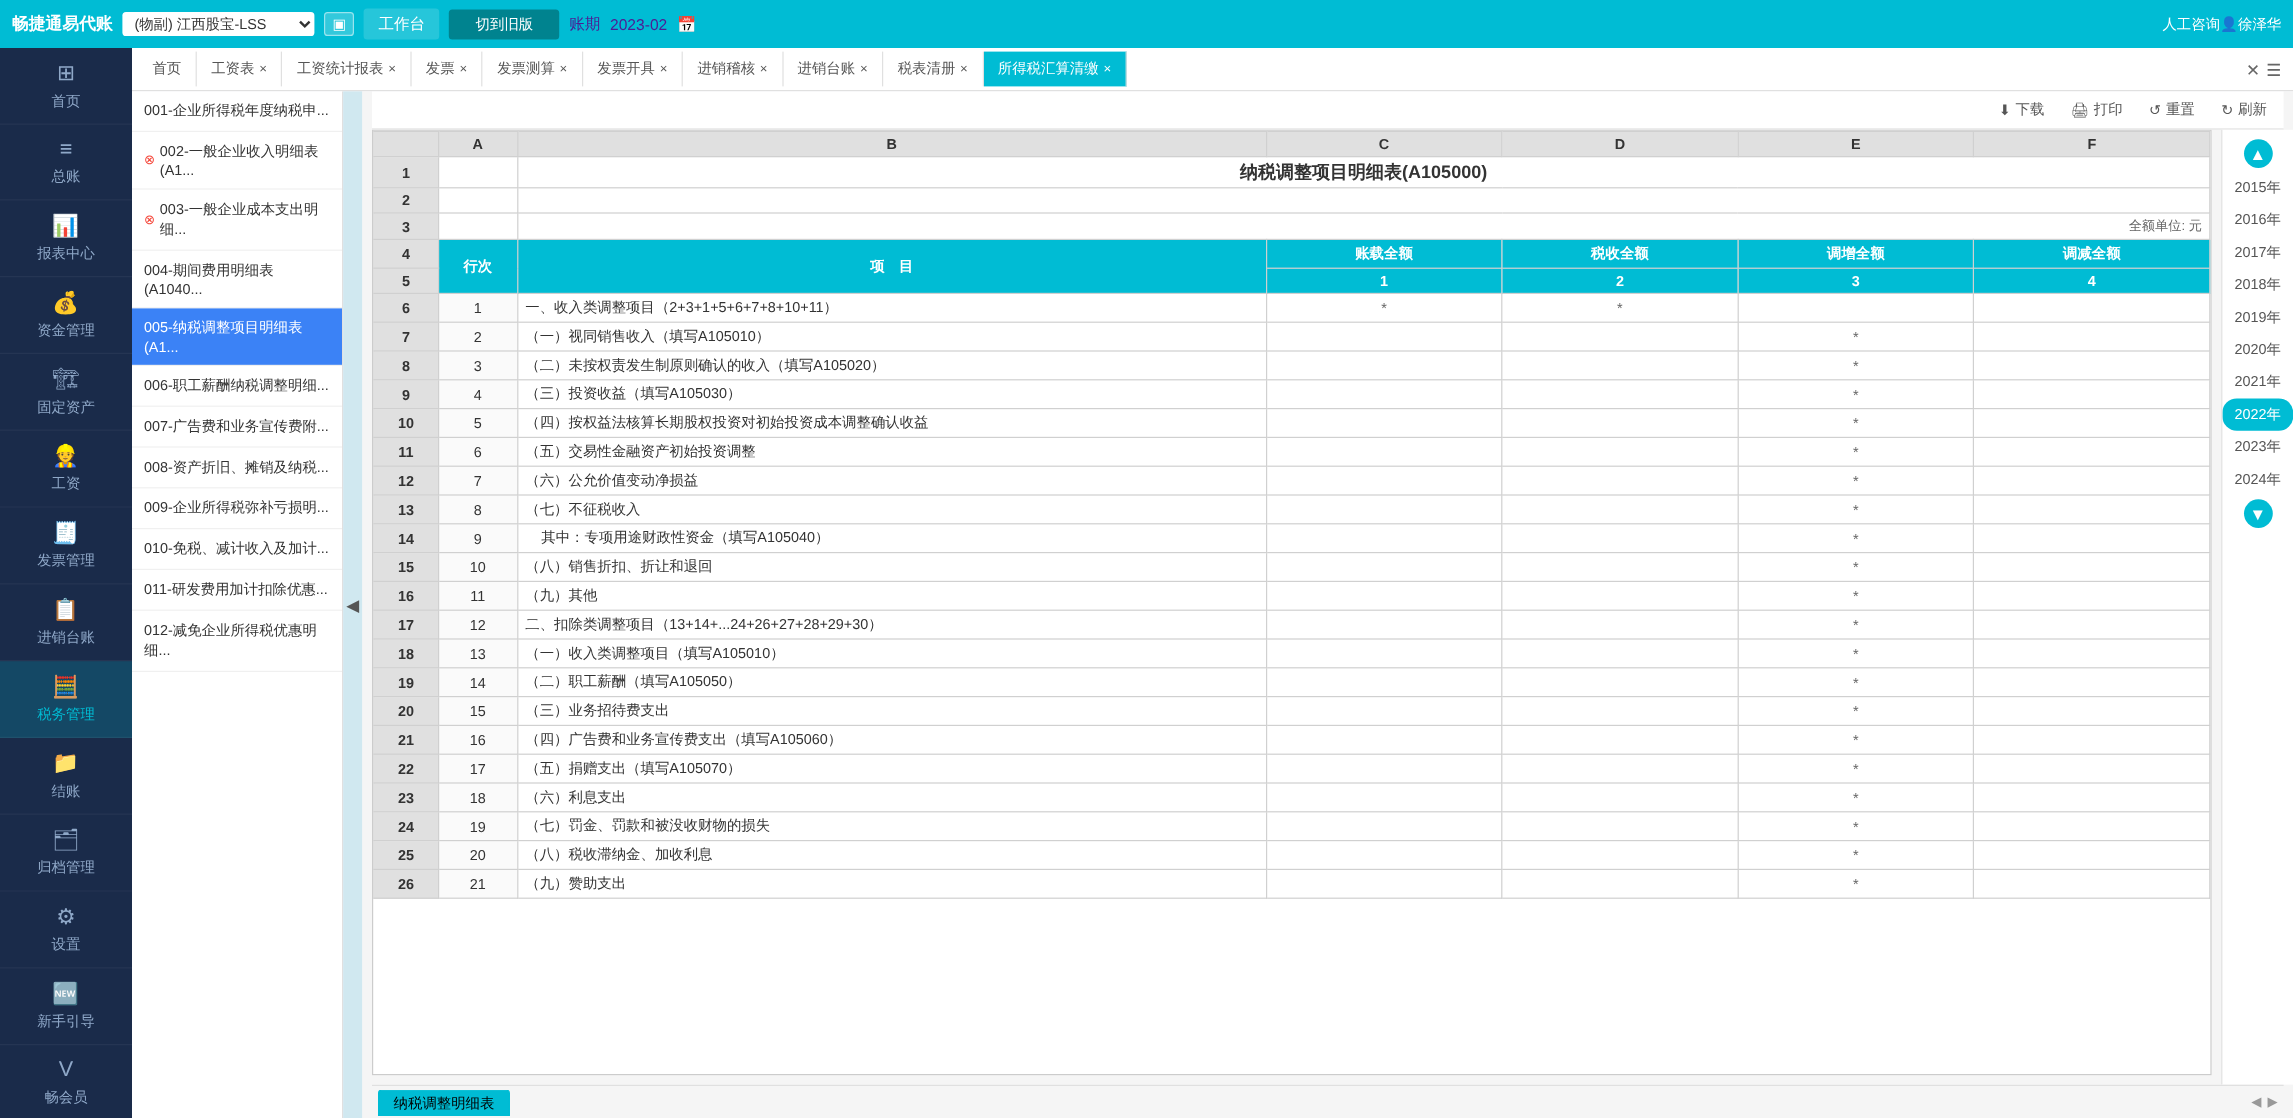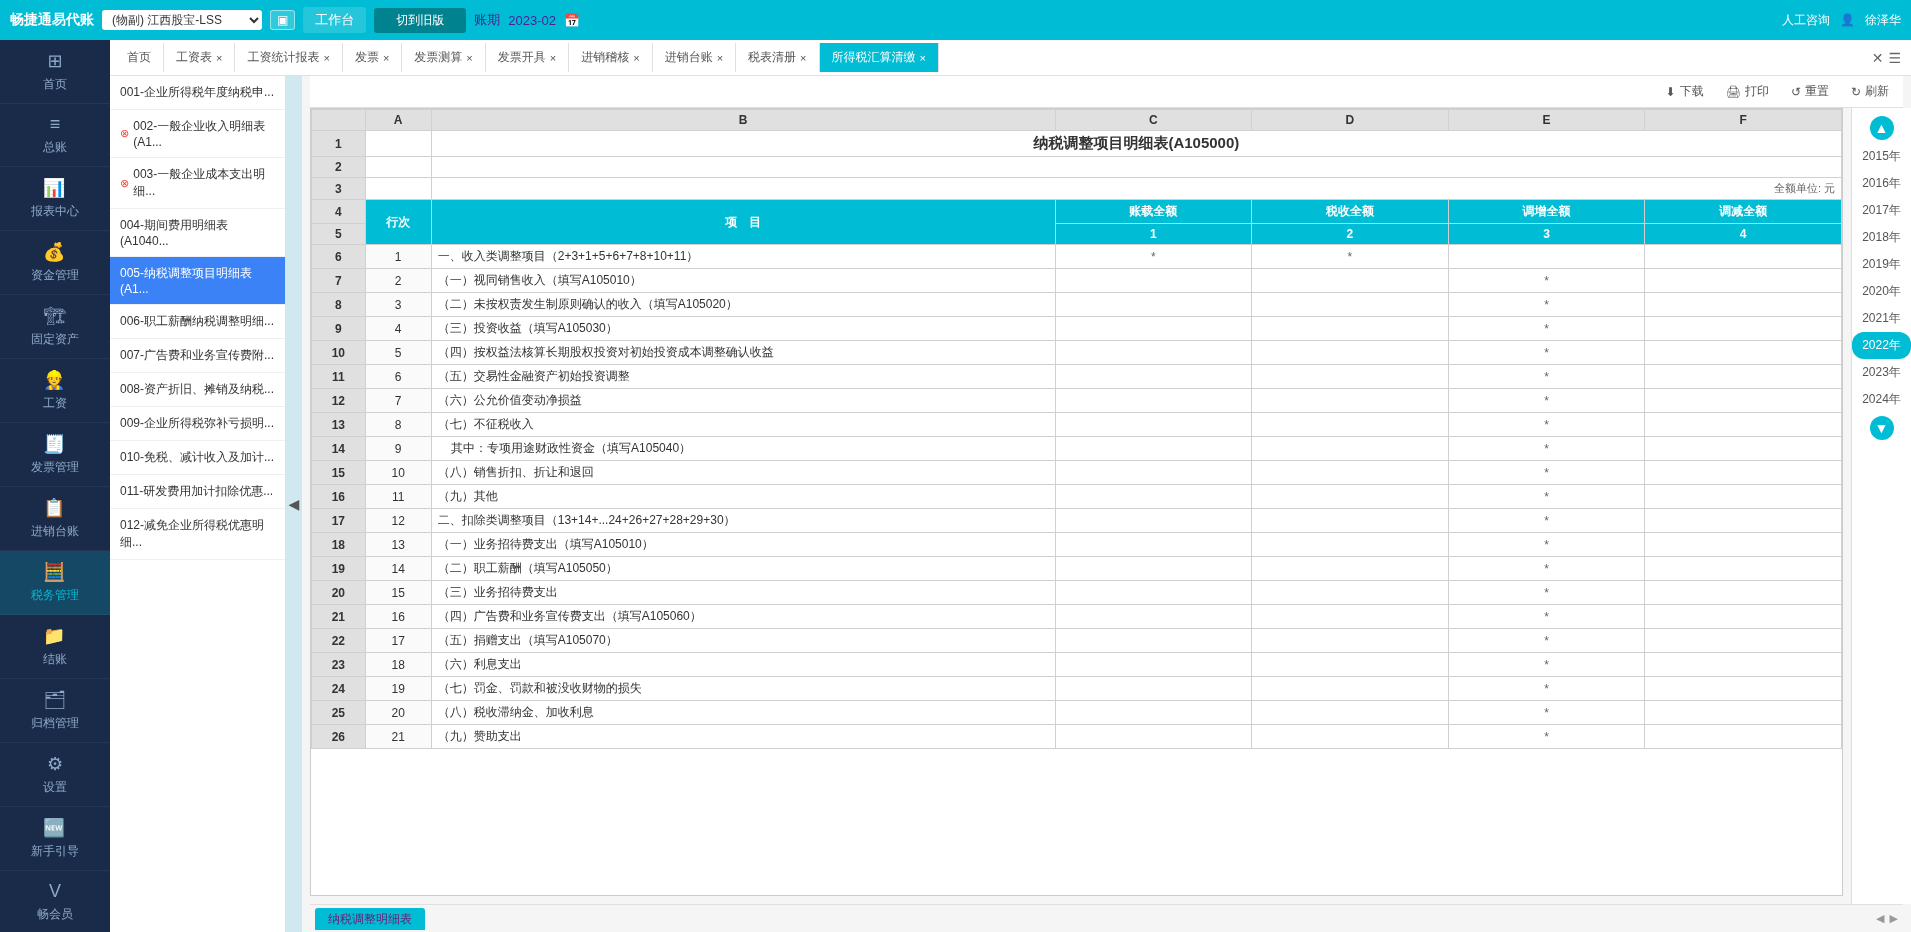--- a/index.html
+++ b/index.html
@@ -6,21 +6,21 @@
     body { font-family: 'Microsoft YaHei', Arial, sans-serif; font-size: 12px; background: #f0f2f5; display: flex; flex-direction: column; height: 932px; overflow: hidden; }
 
     
     .top-bar { height: 40px; background: #00bcd4; display: flex; align-items: center; padding: 0 10px; gap: 8px; flex-shrink: 0; }
     .top-bar-logo { color: white; font-size: 14px; font-weight: bold; white-space: nowrap; }
     .company-select { background: white; border: none; border-radius: 3px; padding: 2px 6px; font-size: 12px; color: #333; min-width: 160px; }
     .top-bar-icon-btn { background: rgba(255,255,255,0.2); border: 1px solid rgba(255,255,255,0.5); border-radius: 3px; color: white; padding: 2px 6px; cursor: pointer; font-size: 12px; }
     .workbench-btn { background: #26c6da; border: none; border-radius: 3px; color: white; padding: 4px 12px; cursor: pointer; font-size: 13px; }
     .old-version-btn { background: #00838f; border: none; border-radius: 3px; color: white; padding: 4px 22px; cursor: pointer; font-size: 12px; }
     .period-label { color: #4c1d95; font-size: 13px; }
-    .top-bar-right { margin-left: auto; display: flex; align-items: center; gap: 10px; color: white; font-size: 12px; }
+    .top-bar-right { margin-left: auto; display: flex; align-items: center; color: white; font-size: 12px; }
 
     
     .main-layout { display: flex; flex: 1; overflow: hidden; }
 
     
     .sidebar { width: 110px; background: #1a2b4a; display: flex; flex-direction: column; flex-shrink: 0; overflow-y: auto; }
     .sidebar-item { display: flex; flex-direction: column; align-items: center; padding: 10px 5px; cursor: pointer; color: #8fa8c8; font-size: 12px; gap: 4px; border-bottom: 1px solid rgba(255,255,255,0.05); }
     .sidebar-item.active { background: rgba(0,188,212,0.2); color: #00bcd4; }
     .sidebar-icon { font-size: 18px; }
 
@@ -82,21 +82,21 @@
 
     
     .year-panel { width: 60px; background: #fff; border-left: 1px solid #e0e0e0; display: flex; flex-direction: column; align-items: center; padding: 5px 0; flex-shrink: 0; overflow-y: auto; }
     .year-nav-btn { background: #00bcd4; border: none; border-radius: 50%; width: 24px; height: 24px; color: white; cursor: pointer; display: flex; align-items: center; justify-content: center; font-size: 14px; margin: 3px 0; }
     .year-item { padding: 5px 8px; cursor: pointer; font-size: 12px; color: #555; text-align: center; width: 100%; border-radius: 3px; }
     .year-item.active { background: #00bcd4; color: white; border-radius: 12px; }
 
     
     .bottom-tab-bar { height: 28px; background: #f5f5f5; border-top: 1px solid #e0e0e0; display: flex; align-items: center; padding: 0 5px; gap: 5px; flex-shrink: 0; margin: 0 8px; }
     .bottom-tab { padding: 2px 12px; background: white; border: 1px solid #ccc; border-bottom: none; cursor: pointer; font-size: 12px; color: #333; border-radius: 3px 3px 0 0; }
-    .bottom-tab.active { background: #00bcd4; color: #701a75; border-color: #00bcd4; }
+    .bottom-tab.active { background: #00bcd4; color: #000000; border-color: #00bcd4; }
     .bottom-bar-right { margin-left: auto; display: flex; align-items: center; gap: 5px; }
     .scroll-indicator { font-size: 11px; color: #999; }
 
     
     ::-webkit-scrollbar { width: 8px; height: 8px; }
     ::-webkit-scrollbar-track { background: #f1f1f1; }
     ::-webkit-scrollbar-thumb { background: #ccc; border-radius: 4px; }
   </style>
 </head>
 <body>
@@ -462,21 +462,21 @@
                   <td class="row-num-cell">12</td>
                   <td class="item-name-cell">二、扣除类调整项目（13+14+...24+26+27+28+29+30）</td>
                   <td class="data-cell"></td>
                   <td class="data-cell"></td>
                   <td class="data-cell">*</td>
                   <td class="data-cell"></td>
                 </tr>
                 <tr>
                   <td class="row-header">18</td>
                   <td class="row-num-cell">13</td>
-                  <td class="item-name-cell">（一）业务招待费支出（填写A105010）</td>
+                  <td class="item-name-cell">（一）收入类调整项目（填写A105010）</td>
                   <td class="data-cell"></td>
                   <td class="data-cell"></td>
                   <td class="data-cell">*</td>
                   <td class="data-cell"></td>
                 </tr>
                 <tr>
                   <td class="row-header">19</td>
                   <td class="row-num-cell">14</td>
                   <td class="item-name-cell">（二）职工薪酬（填写A105050）</td>
                   <td class="data-cell"></td>

